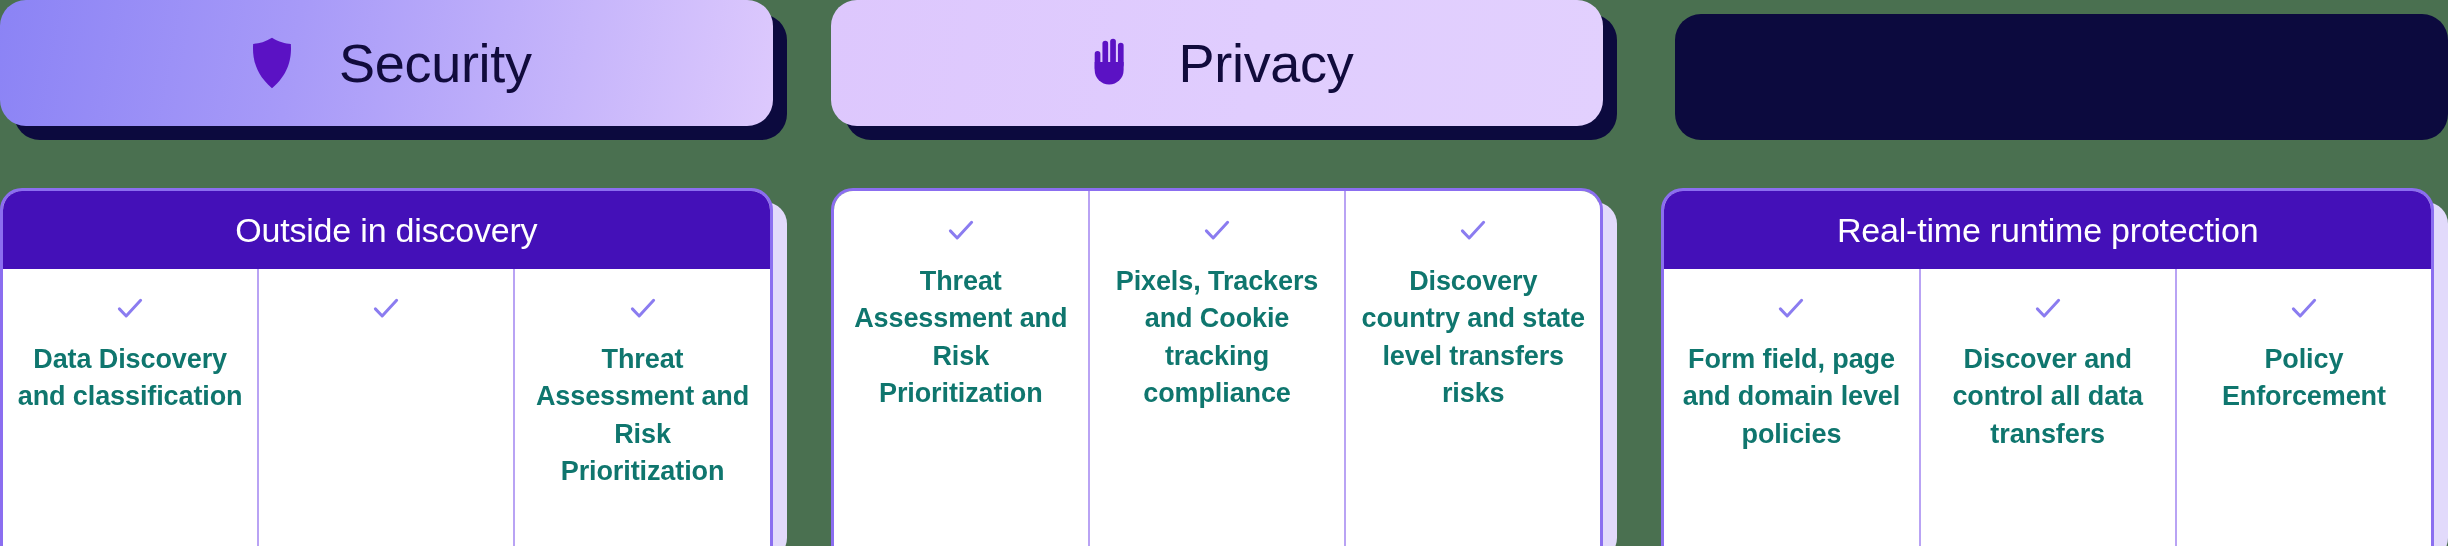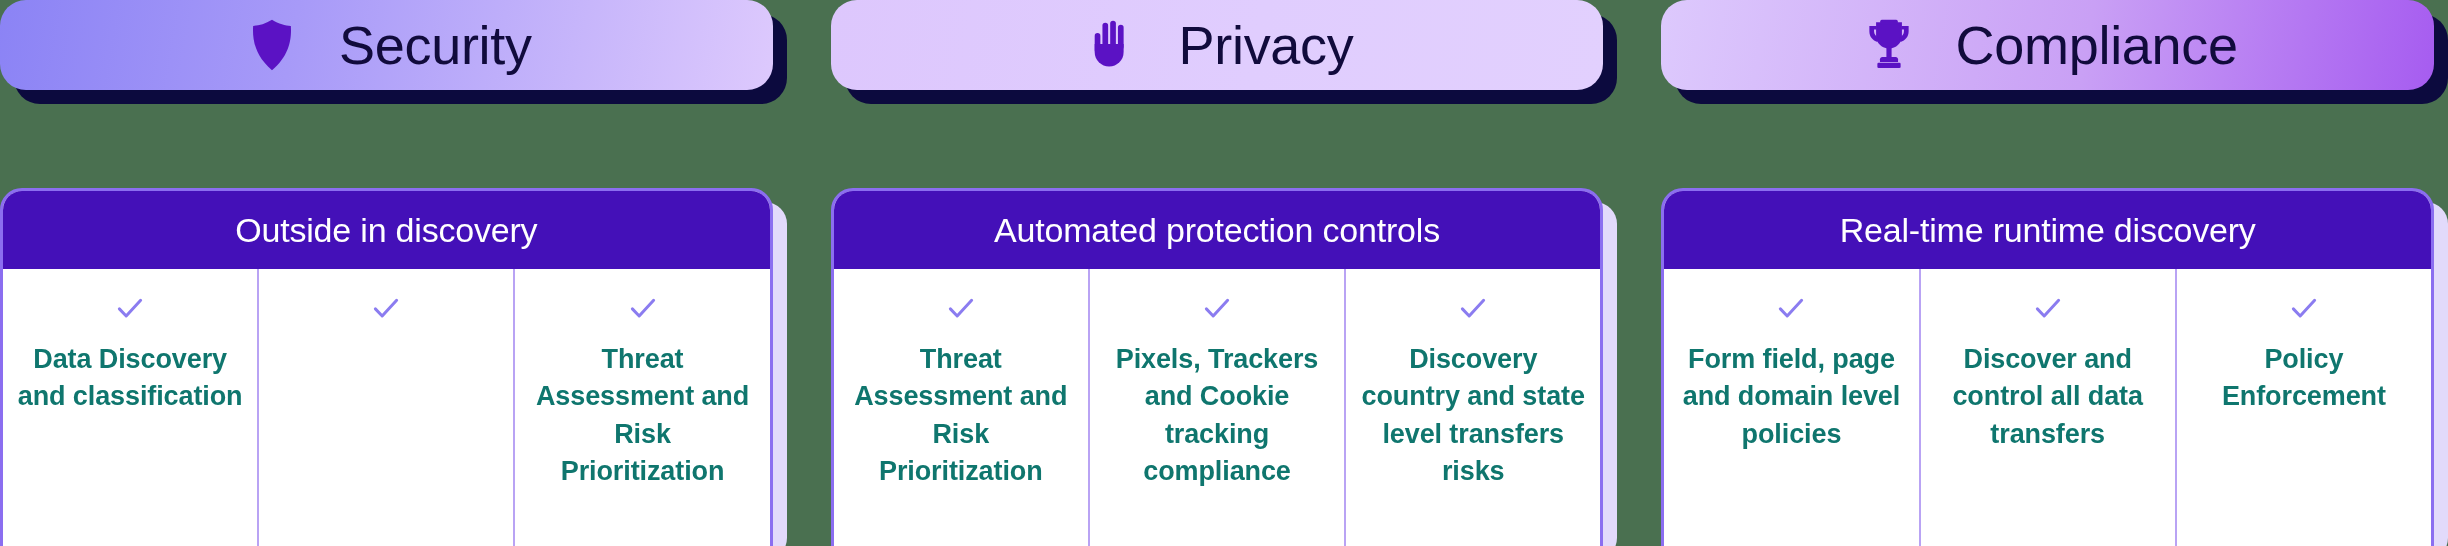--- a/index.html
+++ b/index.html
@@ -28,21 +28,21 @@
     display: flex;
     gap: 44px;
     padding: 0 0 0 0;
     height: 140px;
     flex: 0 0 auto;
   }
 
   .pill-wrap {
     position: relative;
     flex: 1 1 0;
-    height: 104px;
+    height: 140px;
     padding-left: 35px;
   }
 
   .pill-shadow {
     position: absolute;
     left: 14px;
     top: 14px;
     right: 0;
     bottom: 0;
     background: #0c0a3e;
@@ -205,36 +205,20 @@
               <path d="M5.3 11.6h11.2v3.1a5.6 5.6 0 0 1-5.6 5.6h0a5.6 5.6 0 0 1-5.6-5.6v-3.1z"></path>
             </g>
           </svg>
         </span>
         <span class="pill-title">Privacy</span>
       </div>
     </div>
 
     <div class="pill-wrap">
       <div class="pill-shadow"></div>
-      <div class="pill pill-compliance">
-        <span class="pill-icon">
-          <svg width="62" height="62" viewBox="0 0 24 24">
-            <g fill="#5b12c4">
-              <path d="M7 3.2h10v5.2a5 5 0 0 1-10 0V3.2z"></path>
-              <rect x="8.6" y="2.2" width="6.8" height="1.9" rx=".6"></rect>
-              <path d="M7.2 4.6H4.4v2.1c0 2.1 1.3 3.6 3.1 4.1l.5-1.7c-1.1-.4-1.8-1.3-1.8-2.4V6h1z"></path>
-              <path d="M16.8 4.6h2.8v2.1c0 2.1-1.3 3.6-3.1 4.1l-.5-1.7c1.1-.4 1.8-1.3 1.8-2.4V6h-1z"></path>
-              <rect x="11" y="12.6" width="2" height="4.4"></rect>
-              <path d="M9.4 16.6h5.2c.5 0 .9.4.9.9v1.1H8.5v-1.1c0-.5.4-.9.9-.9z"></path>
-              <rect x="7.5" y="18.9" width="9" height="2" rx=".5"></rect>
-            </g>
-          </svg>
-        </span>
-        <span class="pill-title">Compliance</span>
-      </div>
     </div>
 
   </div>
 
   <div class="row-gap"></div>
 
   <div class="panel-row">
 
     <div class="panel-wrap">
       <div class="panel-shadow"></div>
@@ -266,23 +250,20 @@
             </span>
             <span class="cell-text">Threat Assessment and Risk Prioritization</span>
           </div>
         </div>
       </div>
     </div>
 
     <div class="panel-wrap">
       <div class="panel-shadow"></div>
       <div class="panel">
-        <div class="panel-head">
-          <span class="panel-head-title">Automated protection controls</span>
-        </div>
         <div class="panel-body">
           <div class="cell">
             <span class="check-icon">
               <svg width="34" height="34" viewBox="0 0 24 24">
                   <path d="M4.5 12.6l4.8 5 10.2-11" fill="none" stroke="#8b7cf0" stroke-width="2.1" stroke-linecap="round" stroke-linejoin="round"></path>
                 </svg>
             </span>
             <span class="cell-text">Threat Assessment and Risk Prioritization</span>
           </div>
           <div class="cell">
@@ -302,21 +283,21 @@
             <span class="cell-text">Discovery country and state level transfers risks</span>
           </div>
         </div>
       </div>
     </div>
 
     <div class="panel-wrap">
       <div class="panel-shadow"></div>
       <div class="panel">
         <div class="panel-head">
-          <span class="panel-head-title">Real-time runtime discovery</span>
+          <span class="panel-head-title">Real-time runtime protection</span>
         </div>
         <div class="panel-body">
           <div class="cell">
             <span class="check-icon">
               <svg width="34" height="34" viewBox="0 0 24 24">
                   <path d="M4.5 12.6l4.8 5 10.2-11" fill="none" stroke="#8b7cf0" stroke-width="2.1" stroke-linecap="round" stroke-linejoin="round"></path>
                 </svg>
             </span>
             <span class="cell-text">Form field, page and domain level policies</span>
           </div>

